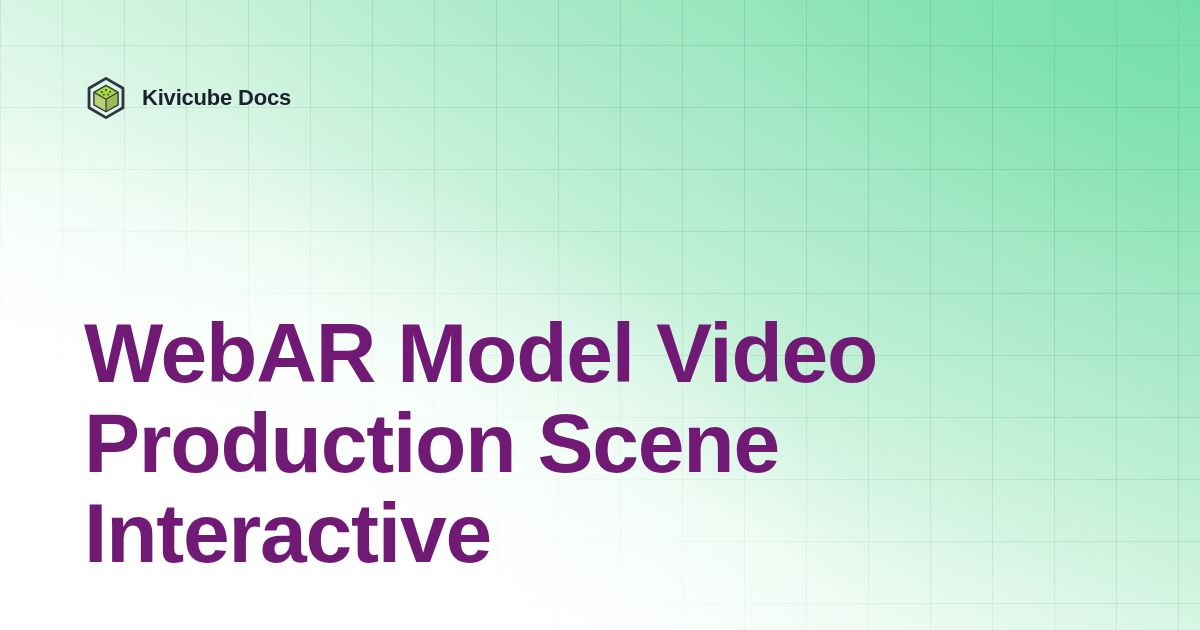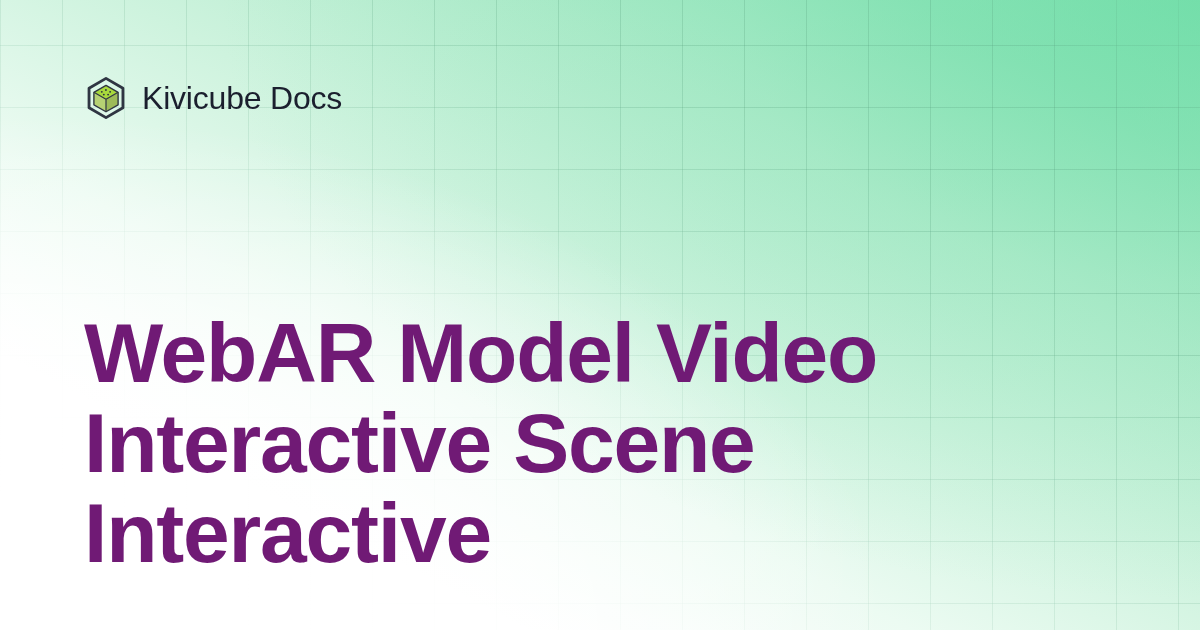--- a/index.html
+++ b/index.html
@@ -107,22 +107,22 @@
     align-items: center;
     gap: 14px;
   }
   .brand-logo {
     width: 44px;
     height: 44px;
     display: block;
     flex: 0 0 auto;
   }
   .brand-name {
-    font-size: 32px;
-    font-weight: normal;
+    font-size: 22px;
+    font-weight: bold;
     color: #1b1f2e;
     letter-spacing: -0.2px;
     line-height: 1;
     white-space: nowrap;
   }
 
   
   .title {
     position: absolute;
     left: 84px;
@@ -169,18 +169,18 @@
         <circle cx="23.9" cy="15.3" r="1.05" fill="#2F3542"></circle>
         <circle cx="28.5" cy="17.3" r="1.05" fill="#2F3542"></circle>
         <circle cx="21.6" cy="20.3" r="1.05" fill="#2F3542"></circle>
         <circle cx="26.3" cy="20.3" r="1.05" fill="#2F3542"></circle>
       </svg>
       <span class="brand-name">Kivicube Docs</span>
     </div>
 
     <h1 class="title">
       <span class="title-line">WebAR Model Video</span>
-      <span class="title-line">Interactive Scene</span>
+      <span class="title-line">Production Scene</span>
       <span class="title-line">Interactive</span>
     </h1>
 
   </div>
 </div>
 
 </body></html>

